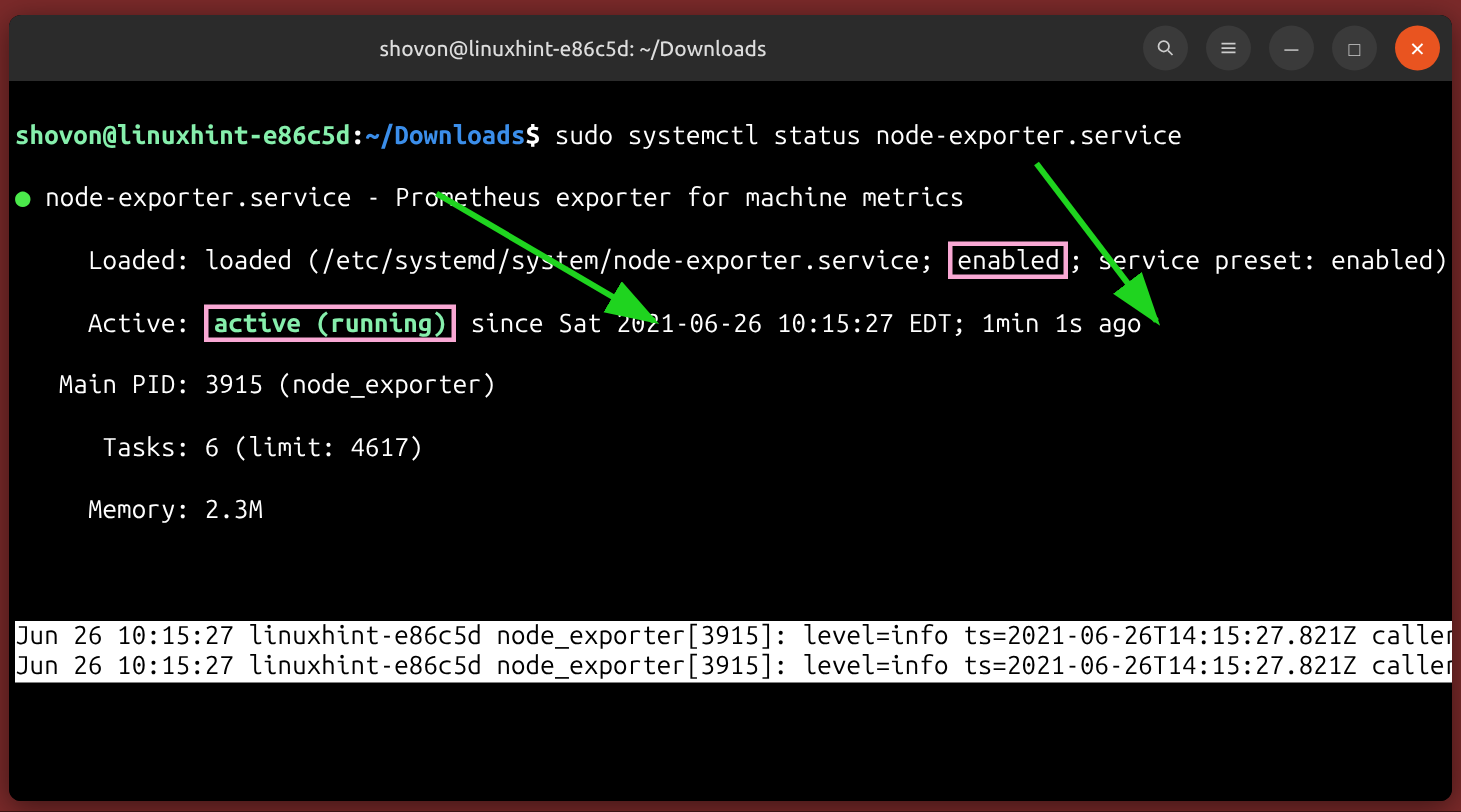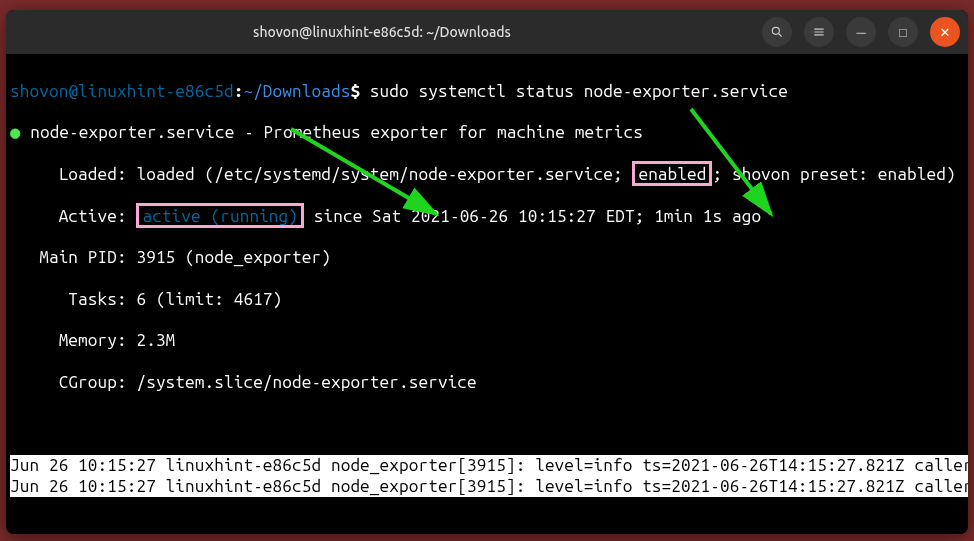--- a/index.html
+++ b/index.html
@@ -56,23 +56,23 @@
     .terminal {
       background: #000;
       color: #fff;
       padding: 6px 0 0 4px;
       font-size: 17.2px;
       line-height: 20.8px;
       white-space: pre;
       letter-spacing: 0.1px;
       position: relative;
     }
-    .green-bright { color: #0369a1; font-weight: normal; }
+    .green-bright { color: #86efac; font-weight: bold; }
     .white-bold { color: #fff; font-weight: bold; }
-    .blue-bold { color: #3b8eea; font-weight: normal; }
+    .blue-bold { color: #3b8eea; font-weight: bold; }
     .dot { color: #4be94b; }
     .box-green { border: 3px solid #f9a8d4; padding: 0 3px; }
     .arrow { position: absolute; pointer-events: none; }
     .log-line { white-space: pre; }
     .logs {
       color: #000;
       background: #fff;
       display: inline-block;
     }
   </style>
@@ -102,26 +102,25 @@
         <span>□</span>
       </div>
     <div class="title-btn close">
         <span>✕</span>
       </div>
   </div>
 
   <div class="terminal">
 <div><span class="green-bright">shovon@linuxhint-e86c5d</span><span class="white-bold">:</span><span class="blue-bold">~/Downloads</span><span class="white-bold">$</span><span> sudo systemctl status node-exporter.service</span></div>
 <div><span class="dot">●</span><span> node-exporter.service - Prometheus exporter for machine metrics</span></div>
-<div><span>     Loaded: loaded (/etc/systemd/system/node-exporter.service; </span><span class="box-green">enabled</span><span>; shovon preset: enabled)</span></div>
+<div><span>     Loaded: loaded (/etc/systemd/system/node-exporter.service; </span><span class="box-green">enabled</span><span>; service preset: enabled)</span></div>
 <div><span>     Active: </span><span class="green-bright box-green">active (running)</span><span> since Sat 2021-06-26 10:15:27 EDT; 1min 1s ago</span></div>
 <div>   Main PID: 3915 (node_exporter)</div>
 <div>      Tasks: 6 (limit: 4617)</div>
 <div>     Memory: 2.3M</div>
-<div>     CGroup: /system.slice/node-exporter.service</div>
 <div> </div>
 <div id="log-container"><div class="log-line"><span class="logs">Jun 26 10:15:27 linuxhint-e86c5d node_exporter[3915]: level=info ts=2021-06-26T14:15:27.821Z caller=</span></div><div class="log-line"><span class="logs">Jun 26 10:15:27 linuxhint-e86c5d node_exporter[3915]: level=info ts=2021-06-26T14:15:27.821Z caller=</span></div></div>
 
 
     
     <svg class="arrow" style="left:280px; top:70px;" width="160" height="100">
       <defs>
           <marker id="ah1" markerWidth="10" markerHeight="10" refX="8" refY="3" orient="auto">
             <path d="M0,0 L9,3 L0,6 Z" fill="#1fd41f"></path>
           </marker>

